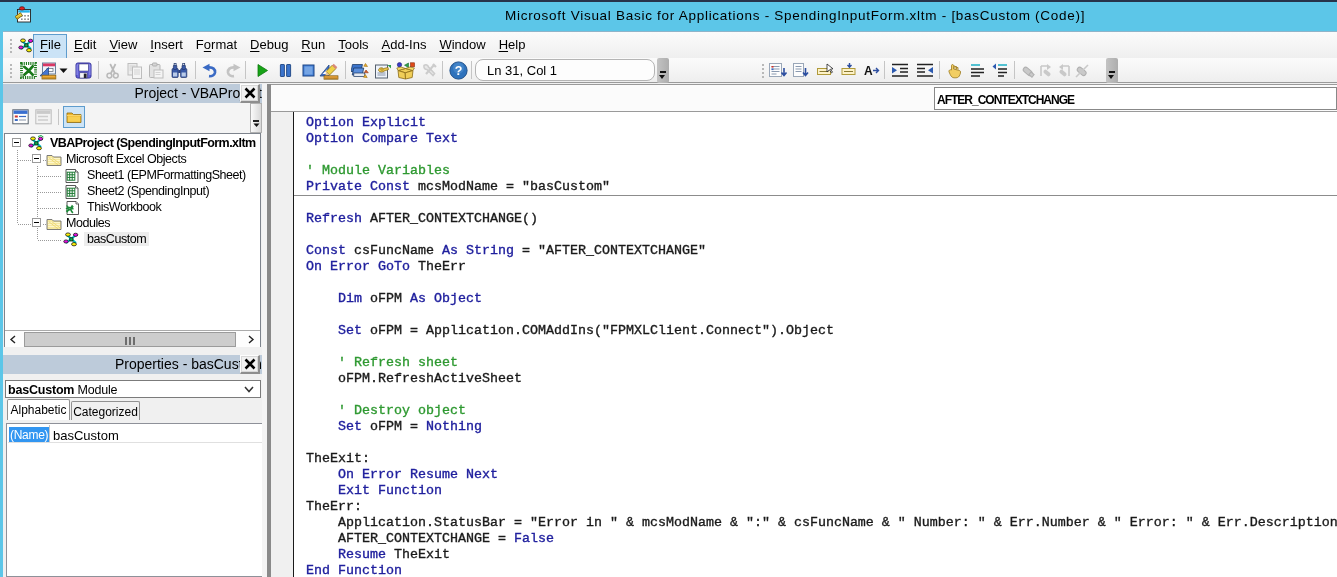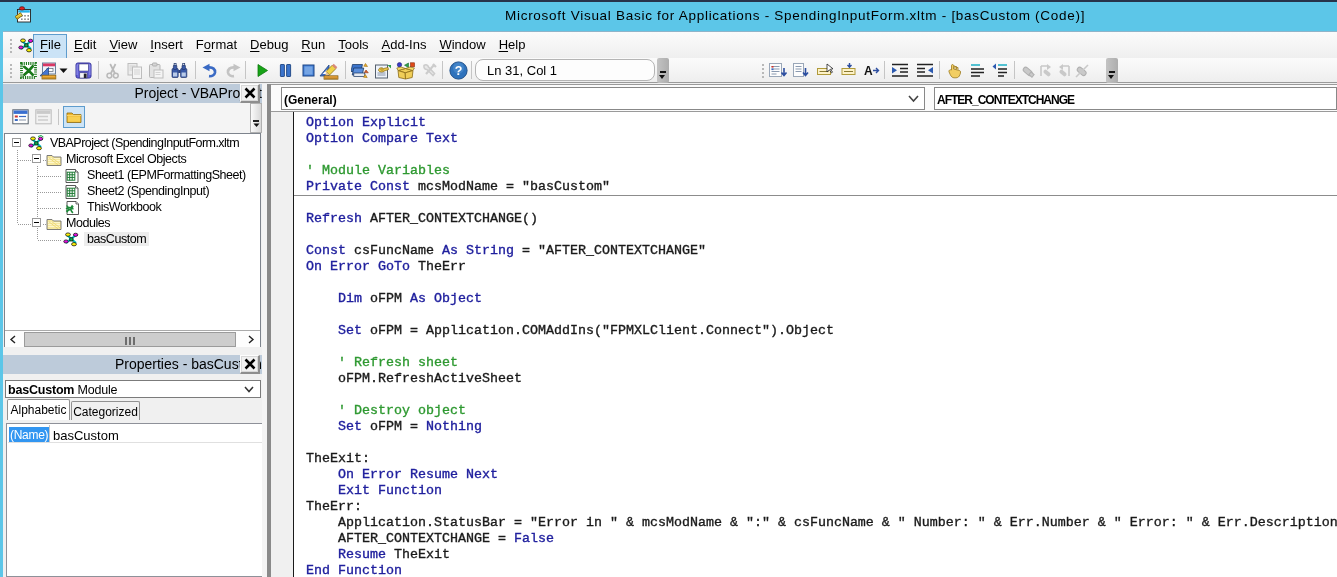--- a/index.html
+++ b/index.html
@@ -398,21 +398,21 @@
     <div class="dotv" style="left:12px;top:16px;height:74px"></div>
     <div class="doth" style="left:13px;top:26px;width:14px"></div>
     <div class="doth" style="left:13px;top:90px;width:14px"></div>
     <div class="dotv" style="left:32px;top:32px;height:74px"></div>
     <div class="doth" style="left:33px;top:42px;width:24px"></div>
     <div class="doth" style="left:33px;top:58px;width:24px"></div>
     <div class="doth" style="left:33px;top:74px;width:24px"></div>
     <div class="doth" style="left:33px;top:106px;width:24px"></div>
     <div class="doth" style="left:38px;top:26px;width:3px"></div>
     <div class="doth" style="left:38px;top:90px;width:3px"></div>
-    <div class="trow" style="top:2px;font-weight:normal;left:45px;letter-spacing:-0.55px">VBAProject (SpendingInputForm.xltm</div>
+    <div class="trow" style="top:2px;font-weight:bold;left:45px;letter-spacing:-0.55px">VBAProject (SpendingInputForm.xltm</div>
     <div class="trow" style="top:18px;left:61px">Microsoft Excel Objects</div>
     <div class="trow" style="top:34px;left:82px">Sheet1 (EPMFormattingSheet)</div>
     <div class="trow" style="top:50px;left:82px">Sheet2 (SpendingInput)</div>
     <div class="trow" style="top:66px;left:82px">ThisWorkbook</div>
     <div class="trow" style="top:82px;left:61px">Modules</div>
     <div class="trow" style="top:98px;left:82px;background:#ededed;padding:0 3px;margin-left:-3px">basCustom</div>
     <div class="tbox" style="left:7px;top:4px"></div>
     <div class="tbox" style="left:27px;top:20px"></div>
     <div class="tbox" style="left:27px;top:84px"></div>
     <svg class="abs" style="left:23px;top:1px" width="17" height="17" viewBox="0 0 17 17">
@@ -498,23 +498,20 @@
     <div class="abs" style="left:46px;top:4px;font-size:13px;color:#000">basCustom</div>
     <div class="abs" style="left:42px;top:1px;width:1px;height:17px;background:#c6c6c6"></div>
     <div class="abs" style="left:1px;top:18px;width:254px;height:1px;background:#e0e0e0"></div>
   </div>
 </div>
 
 <div class="abs" id="splitgap"></div>
 <div class="abs" id="codewin-border"></div>
 <div class="abs" id="codewin">
   <div class="abs" id="combo-row">
-    <div class="combo" style="left:10px;width:644px">(General)<svg style="position:absolute;right:5px;top:7px" width="11" height="8" viewBox="0 0 11 8">
-          <path d="M1 1 L5.5 6 L10 1" stroke="#444" stroke-width="1.6" fill="none"></path>
-        </svg></div>
     <div class="combo" style="left:663px;width:403px;letter-spacing:-1px">AFTER_CONTEXTCHANGE</div>
   </div>
   <div class="abs" id="marginbar"></div>
   <div class="abs" id="code">
       <pre><span class="k">Option Explicit</span>
 <span class="k">Option Compare Text</span>
 
 <span class="c">' Module Variables</span>
 <span class="k">Private Const</span> mcsModName = "basCustom"
 

